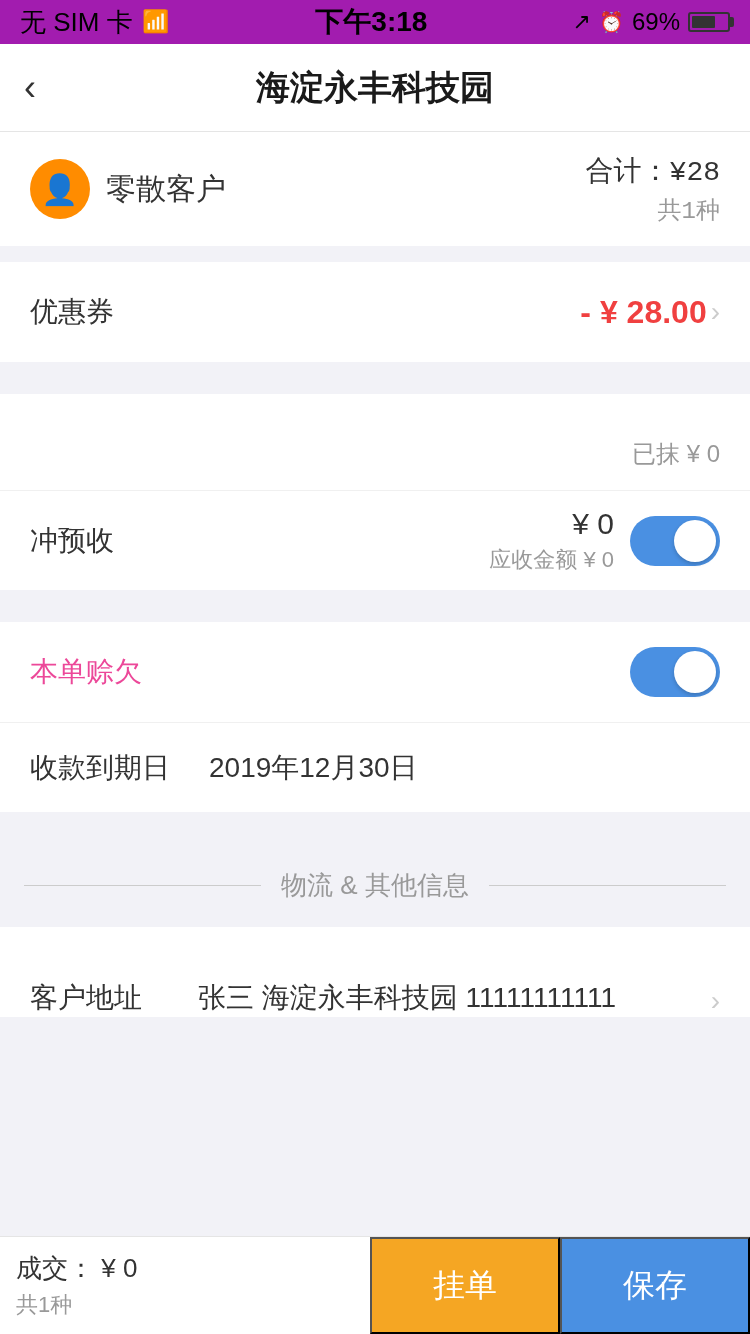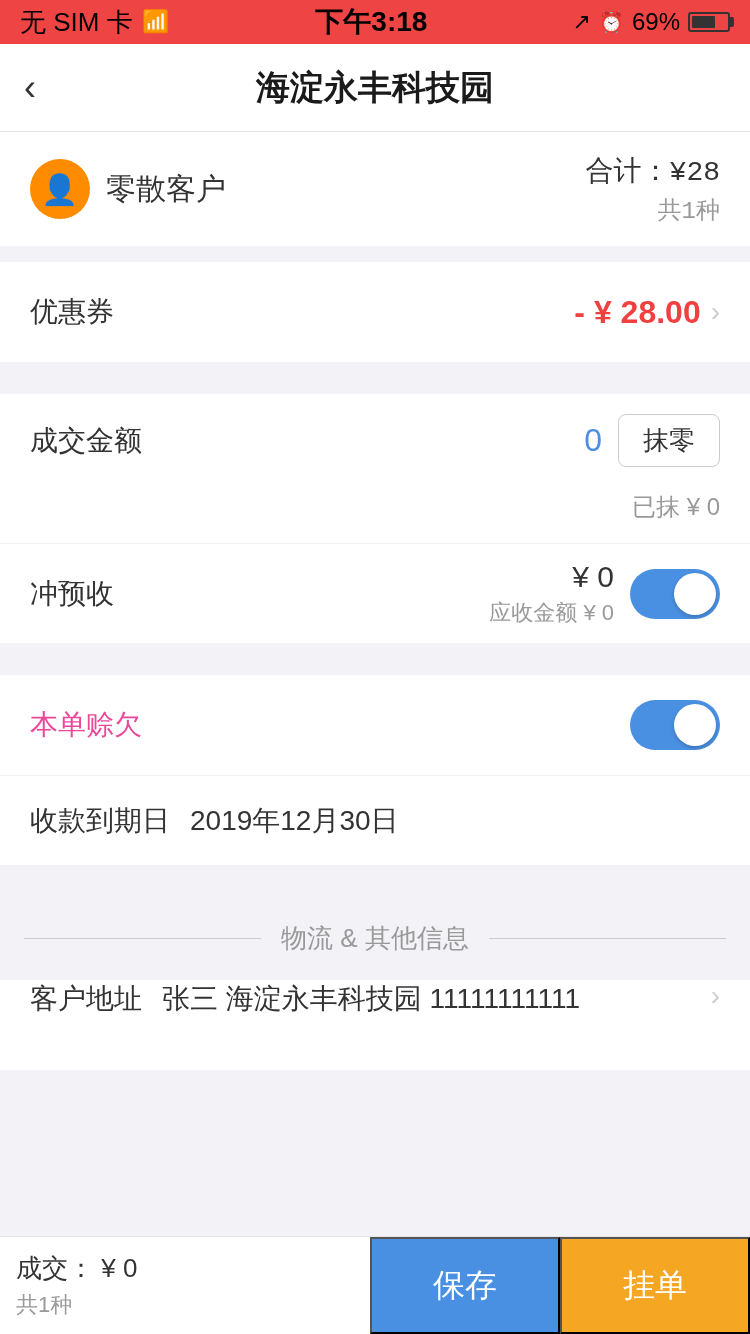--- a/index.html
+++ b/index.html
@@ -10,21 +10,21 @@
       width: 750px;
       min-height: 1334px;
       overflow-x: hidden;
       font-size: 28px;
     }
 
     
     .status-bar {
       width: 750px;
       height: 44px;
-      background: #ef4444;
+      background: #a21caf;
       display: flex;
       align-items: center;
       justify-content: space-between;
       padding: 0 20px;
       font-size: 26px;
       font-weight: 500;
     }
     .status-left { display: flex; align-items: center; gap: 10px; }
     .status-right { display: flex; align-items: center; gap: 8px; font-size: 24px; }
     .wifi-icon { font-size: 22px; }
@@ -108,21 +108,21 @@
       display: flex;
       align-items: center;
       justify-content: space-between;
       padding: 0 30px;
       min-height: 100px;
       position: relative;
     }
     .coupon-right {
       display: flex;
       align-items: center;
-      gap: 10px;
+      gap: 4px;
     }
     .coupon-value-block { text-align: right; }
     .coupon-amount { font-size: 32px; color: #f04040; font-weight: 600; }
     .coupon-desc { font-size: 22px; color: #999; margin-top: 6px; }
     .chevron { font-size: 28px; color: #ccc; }
 
     
     .trans-row {
       padding: 20px 30px;
     }
@@ -193,20 +193,21 @@
     }
     .debt-label { font-size: 28px; color: #ec4899; }
 
     
     .duedate-row {
       display: flex;
       align-items: center;
       padding: 0 30px;
       min-height: 90px;
       border-top: 1px solid #f0f0f0;
+      gap: 19px;
     }
     .duedate-label { font-size: 28px; color: #333; margin-right: 20px; }
     .duedate-value { font-size: 28px; color: #333; }
 
     
     .section-divider {
       background: #f2f2f7;
       height: 16px;
     }
     .logistics-header {
@@ -222,24 +223,25 @@
     }
     .logistics-text {
       font-size: 26px;
       color: #999;
       margin: 0 20px;
     }
 
     
     .addr-row {
       display: flex;
-      align-items: flex-start;
+      align-items: flex-end;
       justify-content: space-between;
       padding: 0 30px;
       min-height: 90px;
+      gap: 36px;
     }
     .addr-label { font-size: 28px; color: #333; flex-shrink: 0; margin-right: 20px; }
     .addr-value { font-size: 28px; color: #333; flex: 1; }
 
     
     .empty-area {
       background: #f2f2f7;
       height: 240px;
     }
 
@@ -326,27 +328,20 @@
       </div>
       <span class="chevron">›</span>
     </div>
   </div>
 </div>
 
 <div class="section-divider"></div>
 
 <div class="section">
   <div class="trans-row">
-    <div class="trans-top">
-      <span class="trans-label">成交金额</span>
-      <div class="trans-right">
-        <span class="trans-amount">0</span>
-        <button class="round-btn">抹零</button>
-      </div>
-    </div>
     <div class="trans-sub">已抹  ¥ 0</div>
   </div>
 
   <div class="prepay-row">
     <span class="prepay-left">冲预收</span>
     <div class="prepay-right">
       <div class="prepay-amounts">
         <div class="prepay-yen">¥ 0</div>
         <div class="prepay-sub">应收金额 ¥ 0</div>
       </div>
@@ -391,15 +386,15 @@
 <div class="empty-area"></div>
 
 <div class="bottom-bar">
   <div class="bottom-info">
     <div class="bottom-trans">
       <span>成交：</span>
       <span>¥ 0</span>
     </div>
     <div class="bottom-count">共1种</div>
   </div>
+  <button class="bottom-btn btn-hang">挂单</button>
   <button class="bottom-btn btn-save">保存</button>
-  <button class="bottom-btn btn-hang">挂单</button>
 </div>
 
 </body></html>

